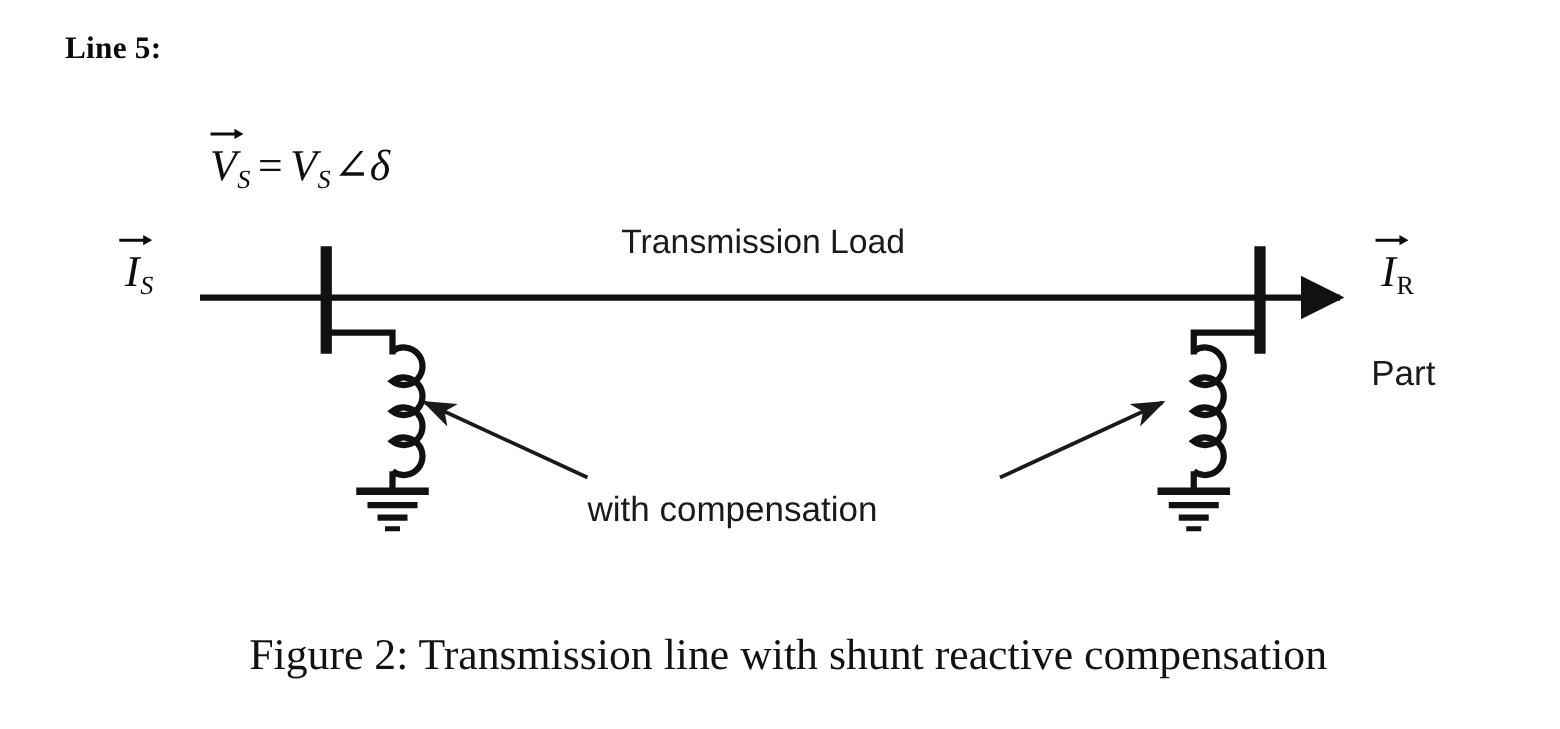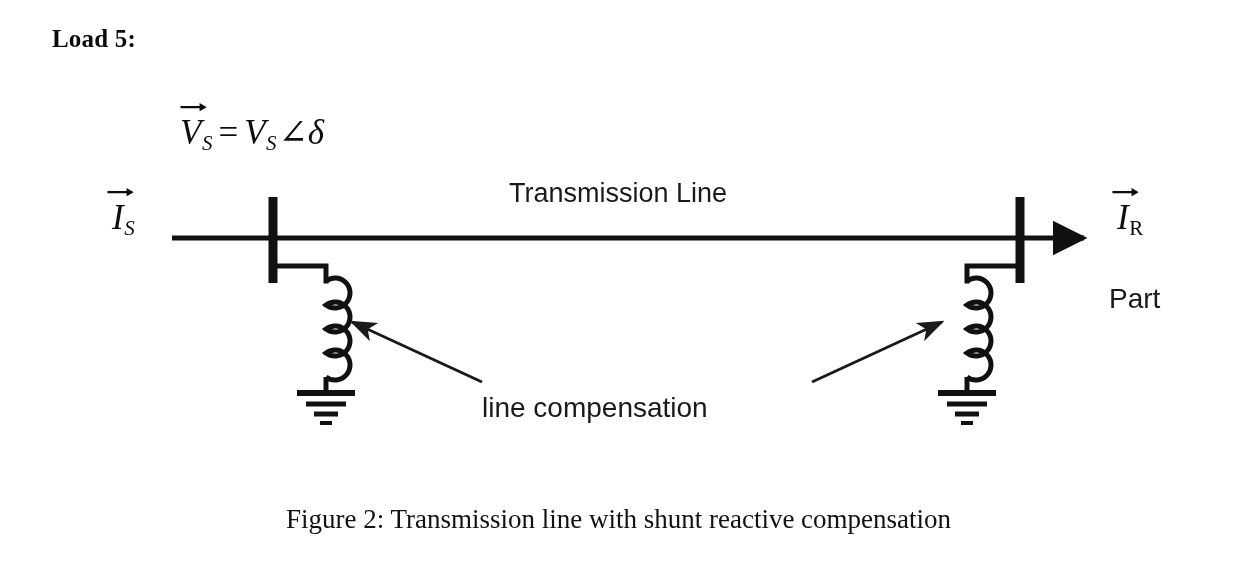--- a/index.html
+++ b/index.html
@@ -23,21 +23,21 @@
     font-family: "Liberation Serif", "DejaVu Serif", serif;
     font-weight: bold;
     font-size: 25px;
     letter-spacing: 0.2px;
     color: #0b0b0b;
     white-space: nowrap;
   }
 
   #figure-area {
     position: absolute;
-    left: 12px;
+    left: 0;
     top: 0;
     width: 996px;
     height: 583px;
   }
 
   #figure-svg {
     position: absolute;
     left: 0;
     top: 0;
     display: block;
@@ -108,33 +108,33 @@
     font-size: 28px;
   }
 
   #eq-vs { left: 168px; top: 115px; }
   #eq-vr { left: 925px; top: 115px; }
   #eq-is { left: 100px; top: 200px; }
   #eq-ir { left: 1105px; top: 200px; }
 
   #figure-caption {
     position: absolute;
-    left: 0;
+    left: 12px;
     top: 504px;
     width: 1237px;
     text-align: center;
     font-family: "Liberation Serif", "DejaVu Serif", serif;
-    font-size: 27px;
+    font-size: 35px;
     color: #121212;
   }
 </style>
 </head>
 <body>
 
-<div id="part-heading">Load 5:</div>
+<div id="part-heading">Line 5:</div>
 
 <div id="figure-area">
 
   <svg id="figure-svg" width="1248" height="583" viewBox="0 0 1248 583">
     <defs>
       <marker id="solidhead" viewBox="0 0 10 10" refX="9" refY="5" markerWidth="7" markerHeight="7" orient="auto-start-reverse">
         <path d="M 0 0 L 10 5 L 0 10 z" fill="#111111"></path>
       </marker>
       <marker id="thinhead" viewBox="0 0 10 10" refX="9" refY="5" markerWidth="9" markerHeight="9" orient="auto-start-reverse">
         <path d="M 0 1.3 L 10 5 L 0 8.7 L 2.6 5 z" fill="#1a1a1a"></path>
@@ -199,20 +199,20 @@
         </svg></span><span class="sub">S</span>
   </div>
 
   <div class="lbl math" id="eq-ir">
     <span class="vec"><span>I</span><svg class="vec-arrow" viewBox="0 0 30 10">
           <line x1="1" y1="6" x2="24" y2="6" stroke="#0d0d0d" stroke-width="2.6"></line>
           <path d="M 22 1.5 L 30 6 L 22 10.5 z" fill="#0d0d0d"></path>
         </svg></span><span class="sub-up">R</span>
   </div>
 
-  <div class="lbl sans" id="label-transmission-line">Transmission Line</div>
-
-  <div class="lbl sans" id="label-shunt-compensation">line compensation</div>
+  <div class="lbl sans" id="label-transmission-line">Transmission Load</div>
+
+  <div class="lbl sans" id="label-shunt-compensation">with compensation</div>
 
   <div class="lbl sans" id="label-load">Part</div>
 </div>
 
 <div id="figure-caption">Figure 2: Transmission line with shunt reactive compensation</div>
 
 </body></html>

